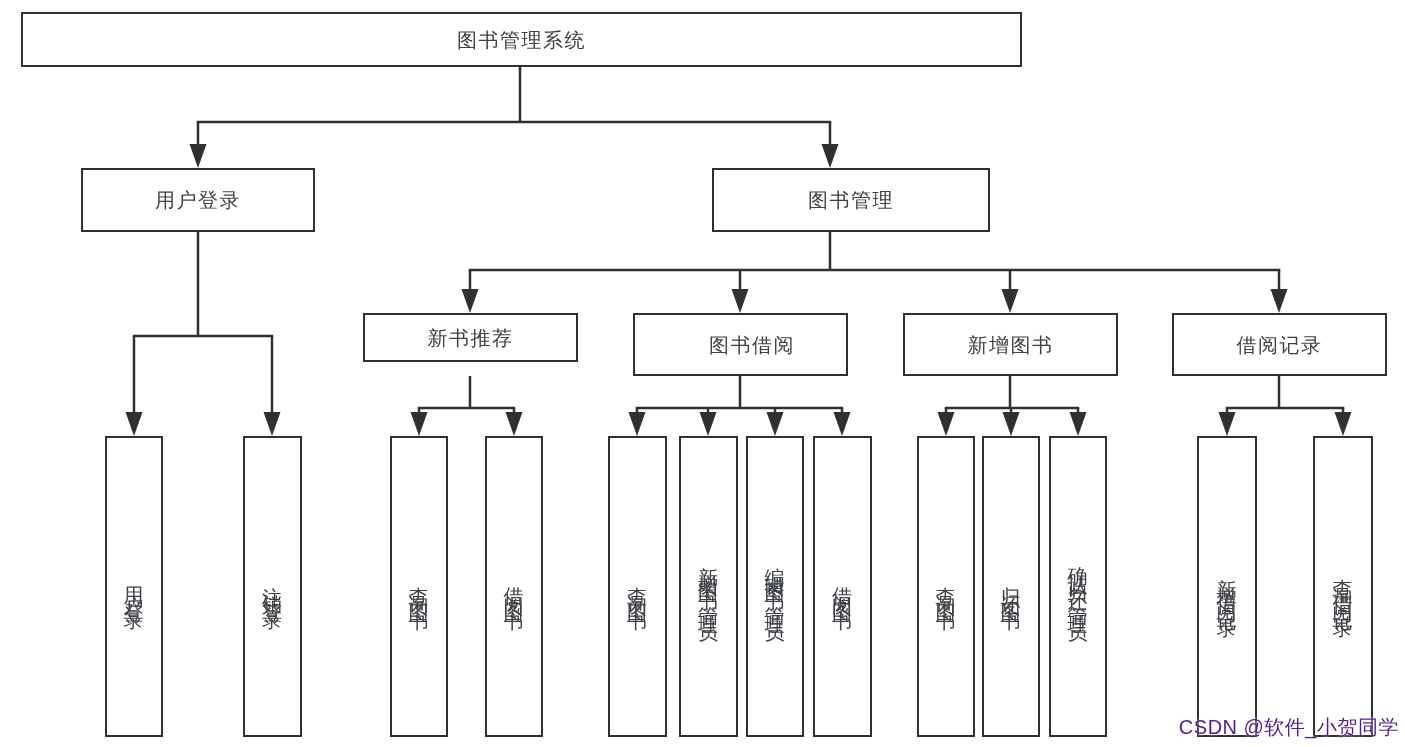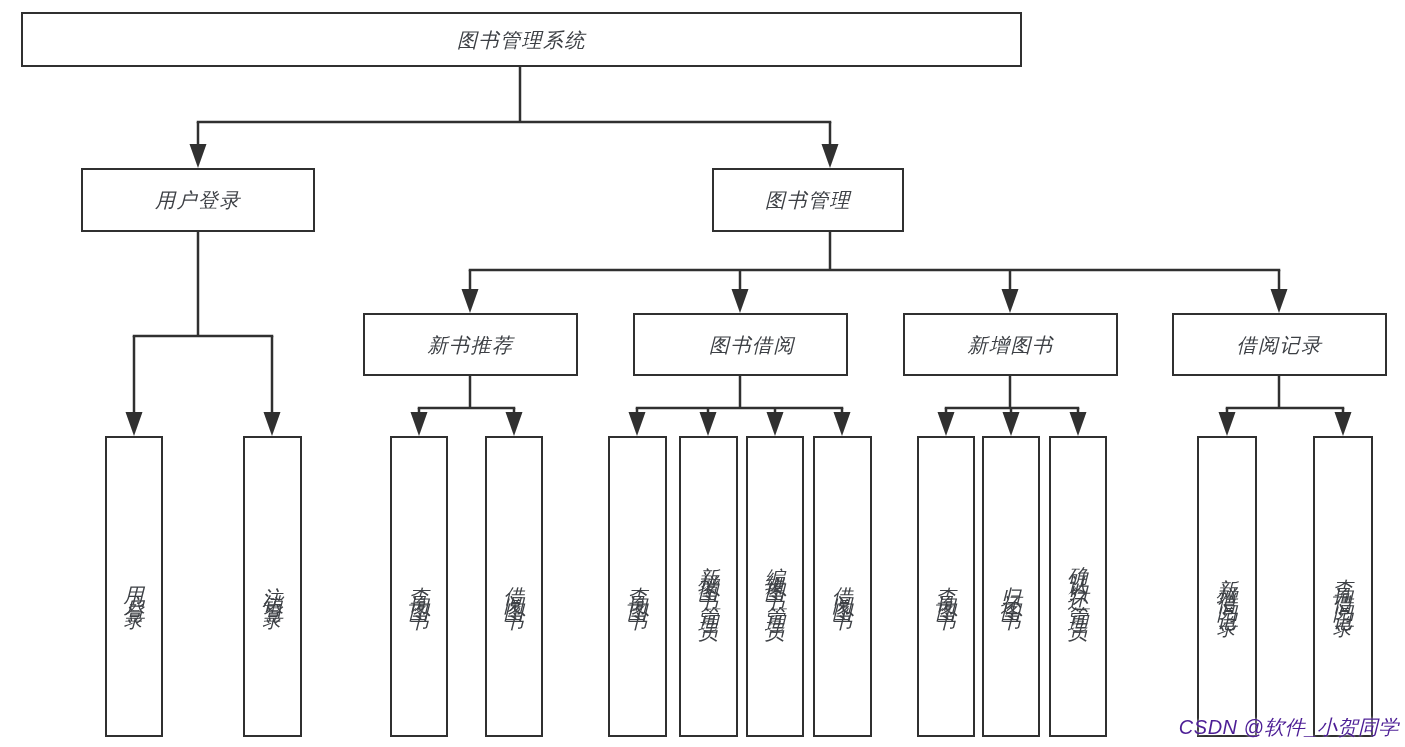--- a/index.html
+++ b/index.html
@@ -50,21 +50,21 @@
     z-index: 5;
     font-size: 20px;
     letter-spacing: 0.5px;
     white-space: nowrap;
     text-shadow: 0 0 3px #ffffff;
   }
 </style>
 </head>
 <body>
 
-<div class="canvas" style="color: rgb(61, 64, 69); font-style: italic;">
+<div class="canvas" style="color: rgb(61, 64, 69);">
   <svg id="connector-layer" xmlns="http://www.w3.org/2000/svg" viewBox="0 0 1405 747">
       <line x1="520" y1="67" x2="520" y2="122" stroke="#303030" stroke-width="2.5"></line>
       <line x1="196.75" y1="122" x2="831.25" y2="122" stroke="#303030" stroke-width="2.5"></line>
       <line x1="198" y1="122" x2="198" y2="150" stroke="#303030" stroke-width="2.5"></line>
       <path d="M 189.5 144 L 206.5 144 L 198 168 Z" fill="#303030"></path>
       <line x1="830" y1="122" x2="830" y2="150" stroke="#303030" stroke-width="2.5"></line>
       <path d="M 821.5 144 L 838.5 144 L 830 168 Z" fill="#303030"></path>
       <line x1="198" y1="232" x2="198" y2="336" stroke="#303030" stroke-width="2.5"></line>
       <line x1="132.75" y1="336" x2="273.25" y2="336" stroke="#303030" stroke-width="2.5"></line>
       <line x1="134" y1="336" x2="134" y2="418" stroke="#303030" stroke-width="2.5"></line>
@@ -112,24 +112,24 @@
       <line x1="1343" y1="408" x2="1343" y2="418" stroke="#303030" stroke-width="2.5"></line>
       <path d="M 1334.5 412 L 1351.5 412 L 1343 436 Z" fill="#303030"></path>
     </svg>
   <div id="node-layer">
       <div class="node h" style="left: 21px; top: 12px; width: 1001px; height: 55px; border-color: rgb(48, 48, 48); background: rgb(255, 255, 255);">
         <span>图书管理系统</span>
       </div>
       <div class="node h" style="left: 81px; top: 168px; width: 234px; height: 64px; border-color: rgb(48, 48, 48); background: rgb(255, 255, 255);">
         <span>用户登录</span>
       </div>
-      <div class="node h" style="left: 712px; top: 168px; width: 192px; height: 64px; border-color: rgb(48, 48, 48); background: rgb(255, 255, 255);">
+      <div class="node h" style="left: 712px; top: 168px; width: 278px; height: 64px; border-color: rgb(48, 48, 48); background: rgb(255, 255, 255);">
         <span>图书管理</span>
       </div>
-      <div class="node h" style="left: 363px; top: 313px; width: 215px; height: 63px; border-color: rgb(48, 48, 48); background: rgb(255, 255, 255);">
+      <div class="node h" style="left: 363px; top: 313px; width: 215px; height: 49px; border-color: rgb(48, 48, 48); background: rgb(255, 255, 255);">
         <span>新书推荐</span>
       </div>
       <div class="node h" style="left: 633px; top: 313px; width: 215px; height: 63px; border-color: rgb(48, 48, 48); background: rgb(255, 255, 255); padding-left: 23px;">
         <span>图书借阅</span>
       </div>
       <div class="node h" style="left: 903px; top: 313px; width: 215px; height: 63px; border-color: rgb(48, 48, 48); background: rgb(255, 255, 255);">
         <span>新增图书</span>
       </div>
       <div class="node h" style="left: 1172px; top: 313px; width: 215px; height: 63px; border-color: rgb(48, 48, 48); background: rgb(255, 255, 255);">
         <span>借阅记录</span>

